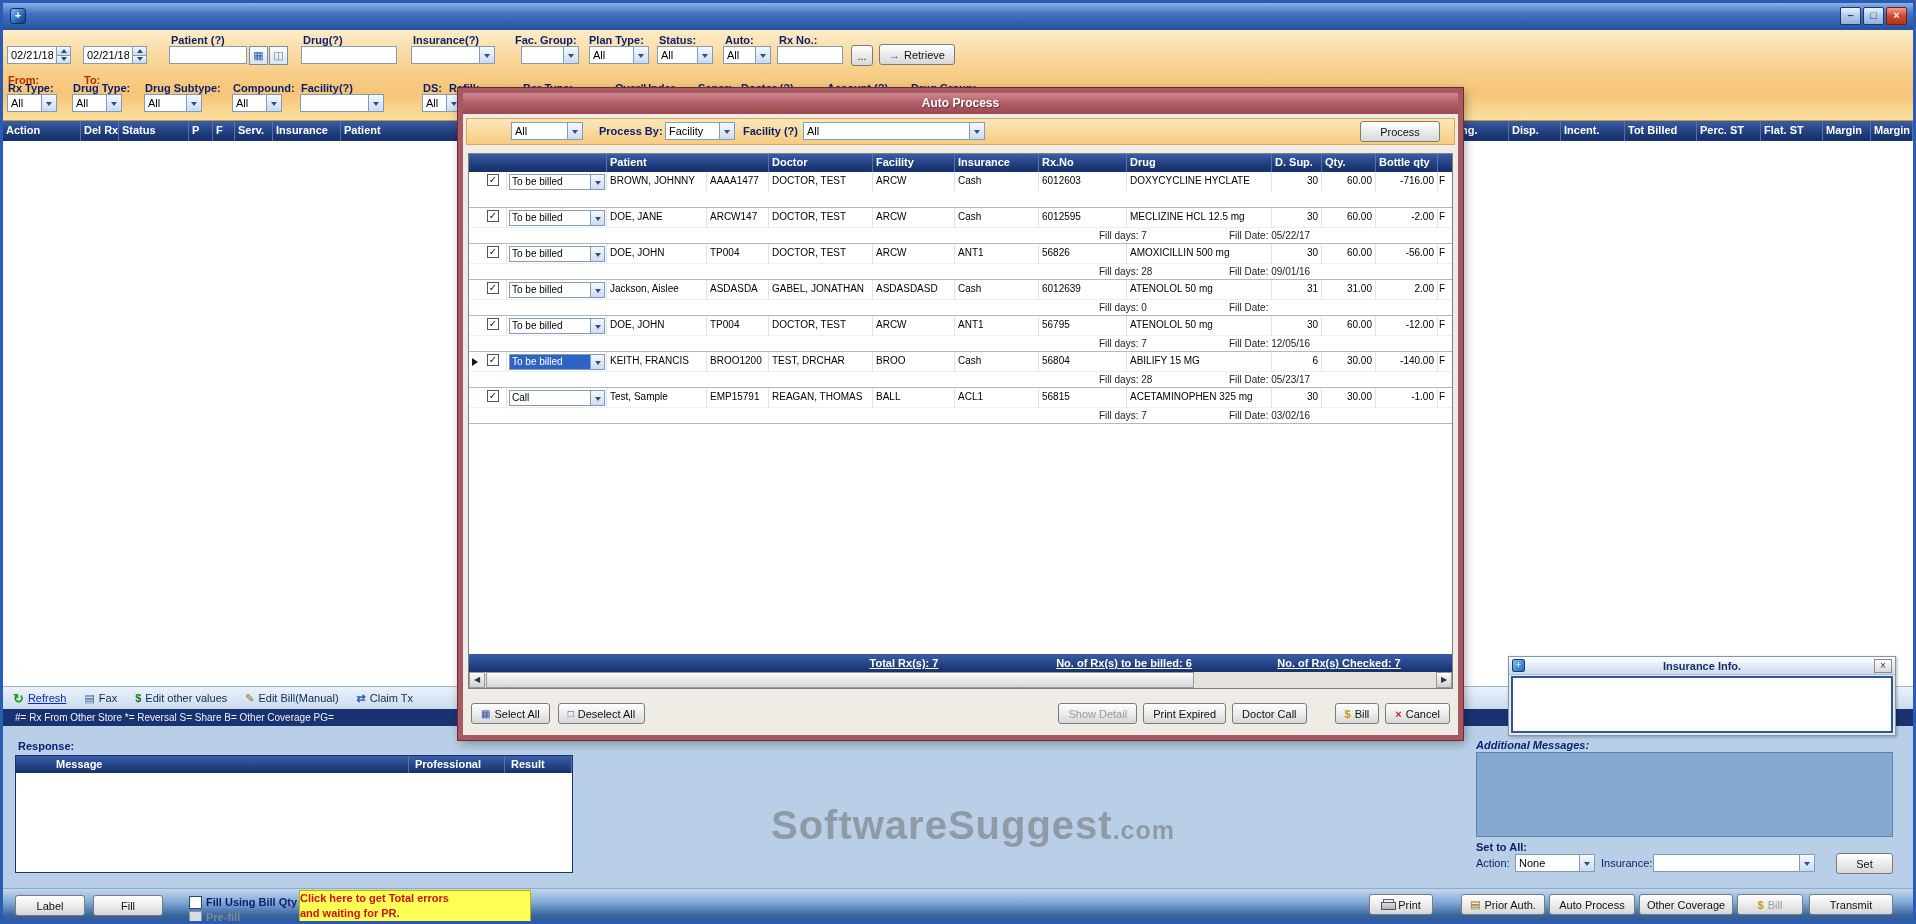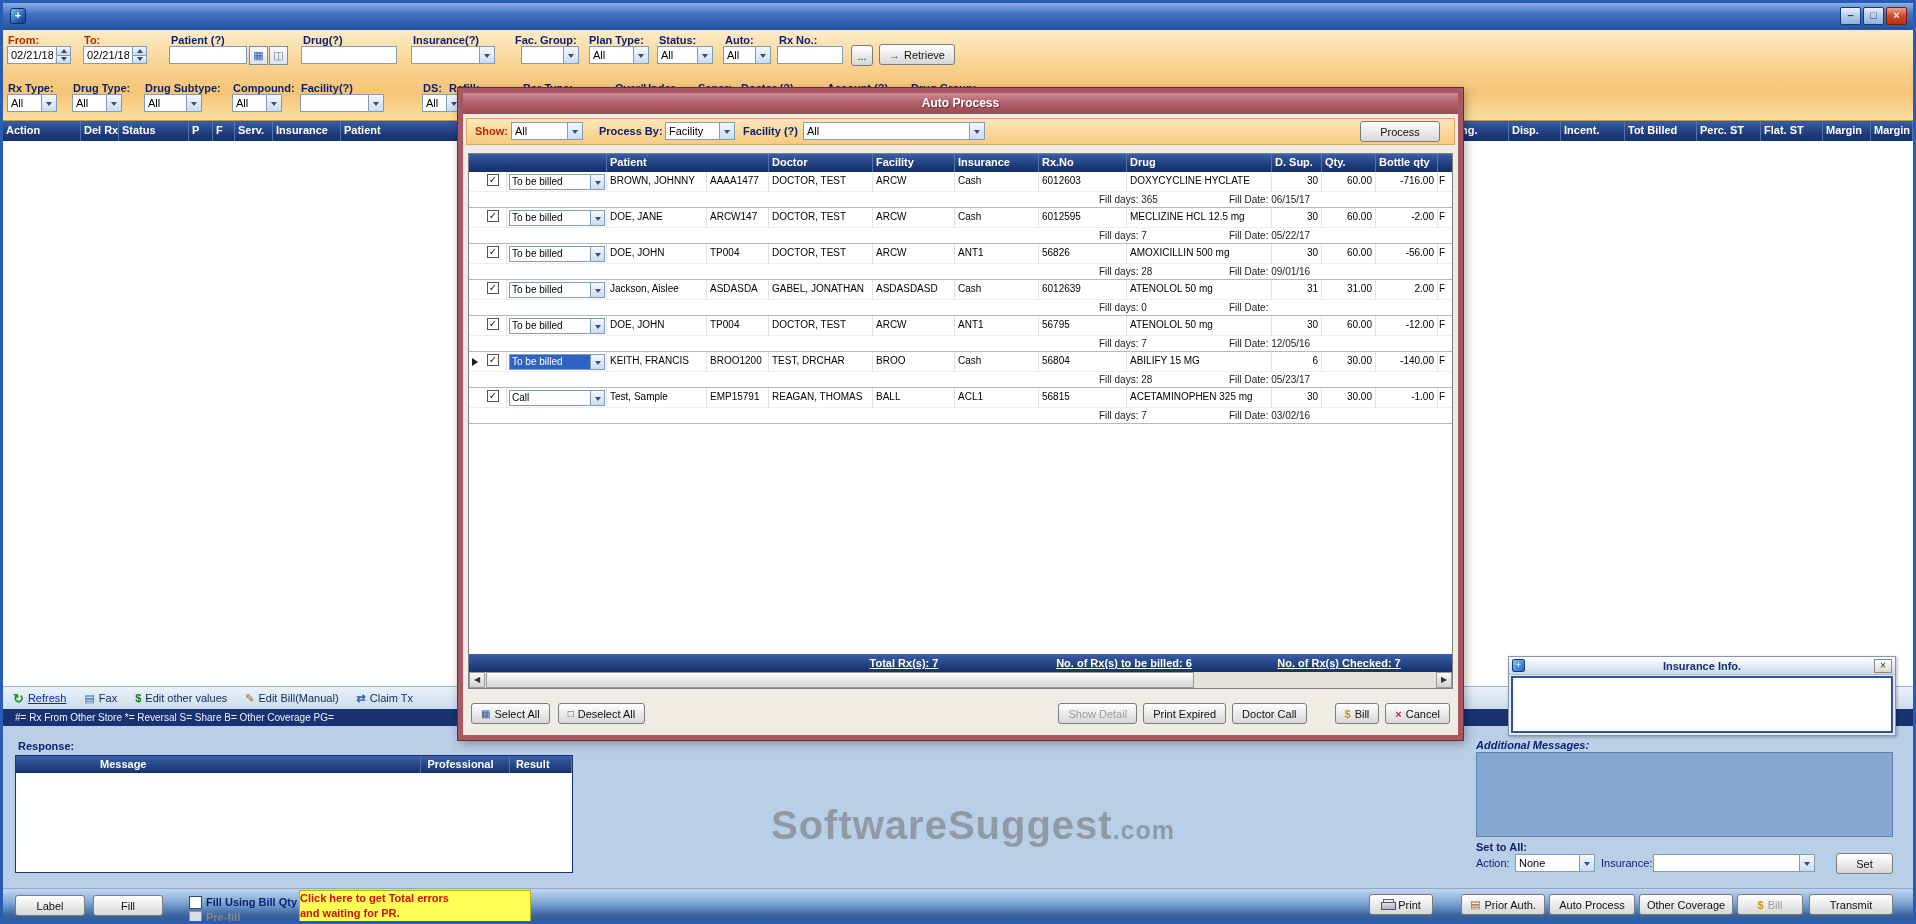--- a/index.html
+++ b/index.html
@@ -19,21 +19,21 @@
   .win-btn { width:21px; height:18px; border:1px solid #163a70; border-radius:2px;
     background:linear-gradient(180deg,#eaf2fc,#b6cbea 50%,#93b1dd); color:#1c3f7c;
     font-size:11px; line-height:15px; text-align:center; font-weight:bold; }
   .win-btn.close { background:linear-gradient(180deg,#f2a08c,#d4462c 50%,#b23418); color:#fff; border-color:#7a1c08; }
 
   
   .filterbar { position:absolute; top:27px; left:0; width:100%; height:91px;
     background:linear-gradient(180deg,#fdecc8 0%,#f8cf8a 45%,#f5c477 70%,#fcdf9f 100%);
     border-bottom:1px solid #c9963f; }
   .flabel { font-size:11px; font-weight:bold; color:#0a1e6e; white-space:nowrap; }
-  .flabel.red { color:#b52a00; }
+  .flabel.red { color:#b52a00;margin-top:40px; }
   .ti { height:18px; border:1px solid #7f9db9; background:#fff; font:11px "Liberation Sans",sans-serif; padding:0 3px; }
   .date { display:flex; height:18px; }
   .date .ti { flex:1; min-width:0; border-right:none; }
   .spin { width:15px; height:18px; display:flex; flex-direction:column; }
   .spin-b { flex:1; background:linear-gradient(180deg,#f5f9fe,#c8daf0); border:1px solid #7f9db9;
     display:flex; align-items:center; justify-content:center; }
   .spin-b + .spin-b { border-top:none; }
   .spin-b.up::after { content:""; border:3px solid transparent; border-bottom:4px solid #2c4a74; margin-top:-3px; }
   .spin-b.down::after { content:""; border:3px solid transparent; border-top:4px solid #2c4a74; margin-bottom:-3px; }
   .combo { display:flex; height:18px; background:#fff; border:1px solid #7f9db9; }
@@ -76,21 +76,21 @@
   .legend { position:absolute; top:706px; left:0; width:100%; height:17px; background:#18336f;
     color:#eef3fc; font-size:10px; padding:3px 0 0 12px; white-space:nowrap; overflow:hidden; }
 
   
   .bottom-panel { position:absolute; top:723px; left:0; width:100%; height:162px; background:#b9cfe8; }
   .watermark { position:absolute; left:690px; top:800px; width:560px; text-align:center;
     color:#6f6f6f; opacity:.55; font-weight:bold; letter-spacing:1px; }
   .wm-main { font-size:40px; } .wm-suffix { font-size:25px; }
   .resp-table { position:absolute; left:12px; top:752px; width:558px; height:118px;
     border:1px solid #18336f; background:#fff; }
-  .resp-head { display:flex; height:17px; background:linear-gradient(180deg,#3a5ea8,#16316b); color:#fff;padding-left:44px; }
+  .resp-head { display:flex; height:17px; background:linear-gradient(180deg,#3a5ea8,#16316b); color:#fff; }
   .rh { font-size:11px; font-weight:bold; padding:2px 6px 0; border-right:1px solid #5272b0; overflow:hidden; white-space:nowrap; }
   .msg-panel { position:absolute; left:1473px; top:749px; width:417px; height:85px;
     background:#85a8d0; border:1px solid #5d82ad; }
   .blabel { font-size:11px; font-weight:bold; color:#0a1e6e; white-space:nowrap; }
   .blabel.dis { color:#7d8794; }
   .cb2 { width:13px; height:13px; background:#fff; border:1px solid #2c4a74; display:inline-block; }
   .cb2.dis { background:#d8dde3; border-color:#8a93a0; }
 
   
   .bottom-bar { position:absolute; top:885px; left:0; width:100%; height:36px;
@@ -441,24 +441,20 @@
             <div class="rc w-doctor">DOCTOR, TEST</div>
             <div class="rc w-fac">ARCW</div>
             <div class="rc w-ins">Cash</div>
             <div class="rc w-rx">6012603</div>
             <div class="rc w-drug">DOXYCYCLINE HYCLATE</div>
             <div class="rc w-dsup num">30</div>
             <div class="rc w-qty num">60.00</div>
             <div class="rc w-bottle num">-716.00</div>
             <div class="rc w-part">F</div>
           </div>
-          <div class="line2">
-            <span class="fd" style="left:630px"><span>Fill days:</span> <span>365</span></span>
-            <span class="fd" style="left:760px"><span>Fill Date:</span> <span>06/15/17</span></span>
-          </div>
         </div>
 
         <div class="rx-row">
           <div class="cells">
             <div class="rc w-marker"></div>
             <div class="rc w-check"><span class="cb">✓</span></div>
             <div class="rc w-status">
               <span class="combo row-combo">
                   <span class="tx status-text">To be billed</span>
                   <span class="dd-btn"></span>

